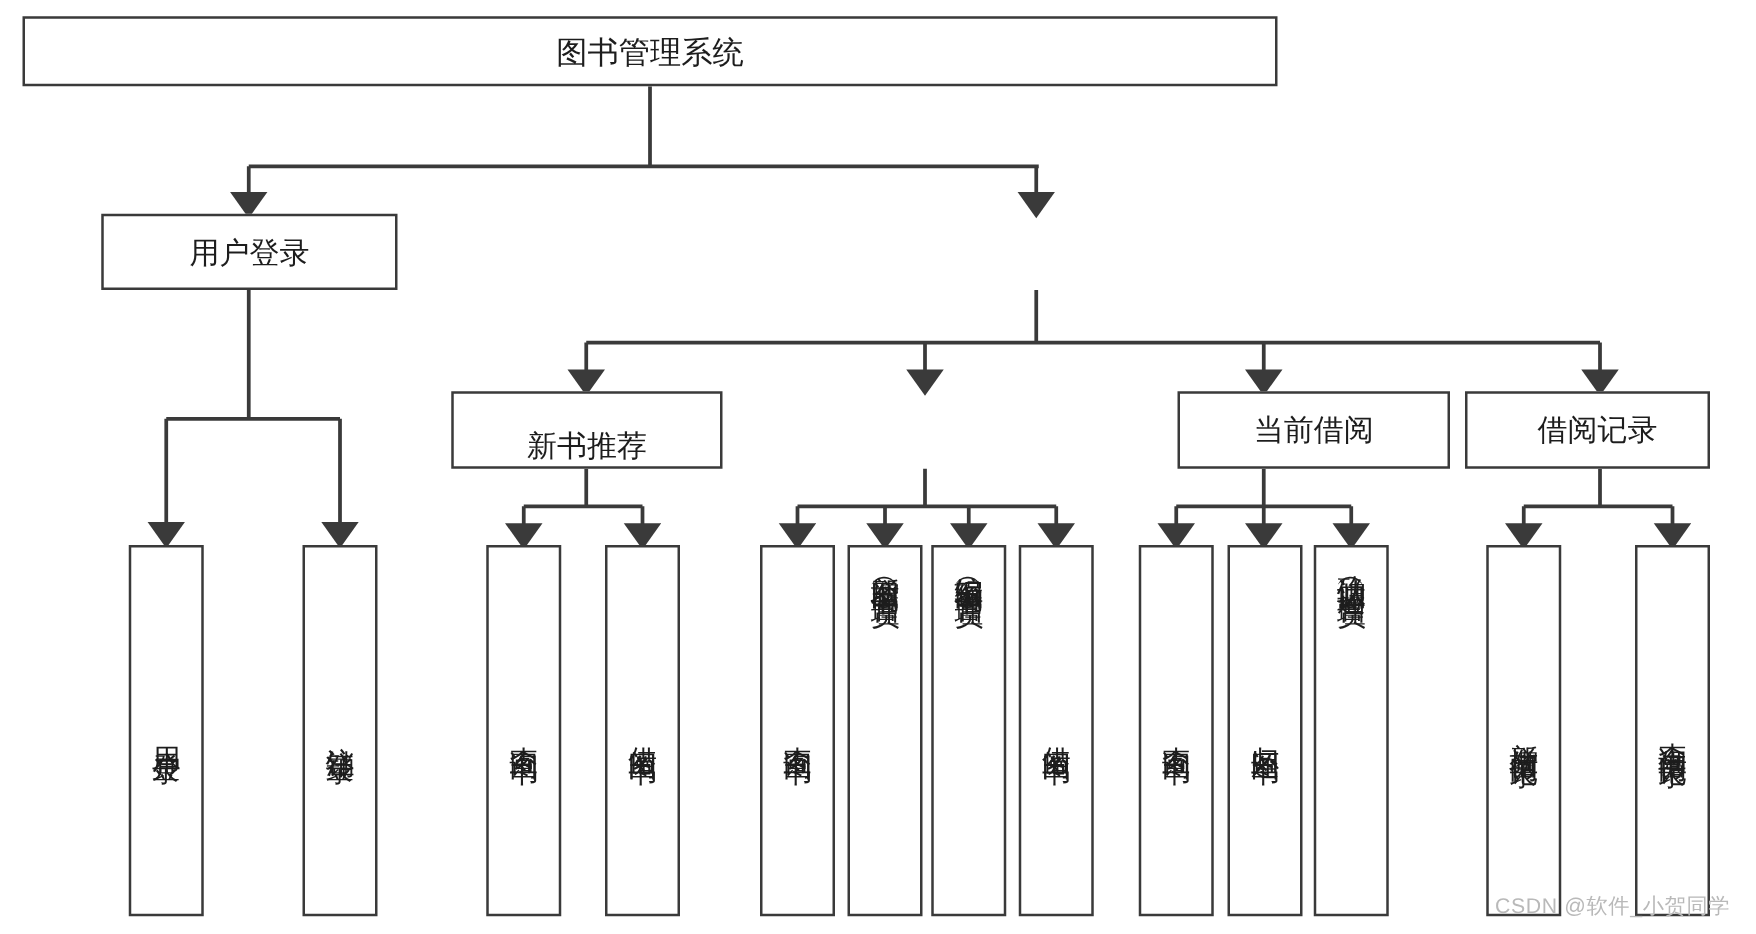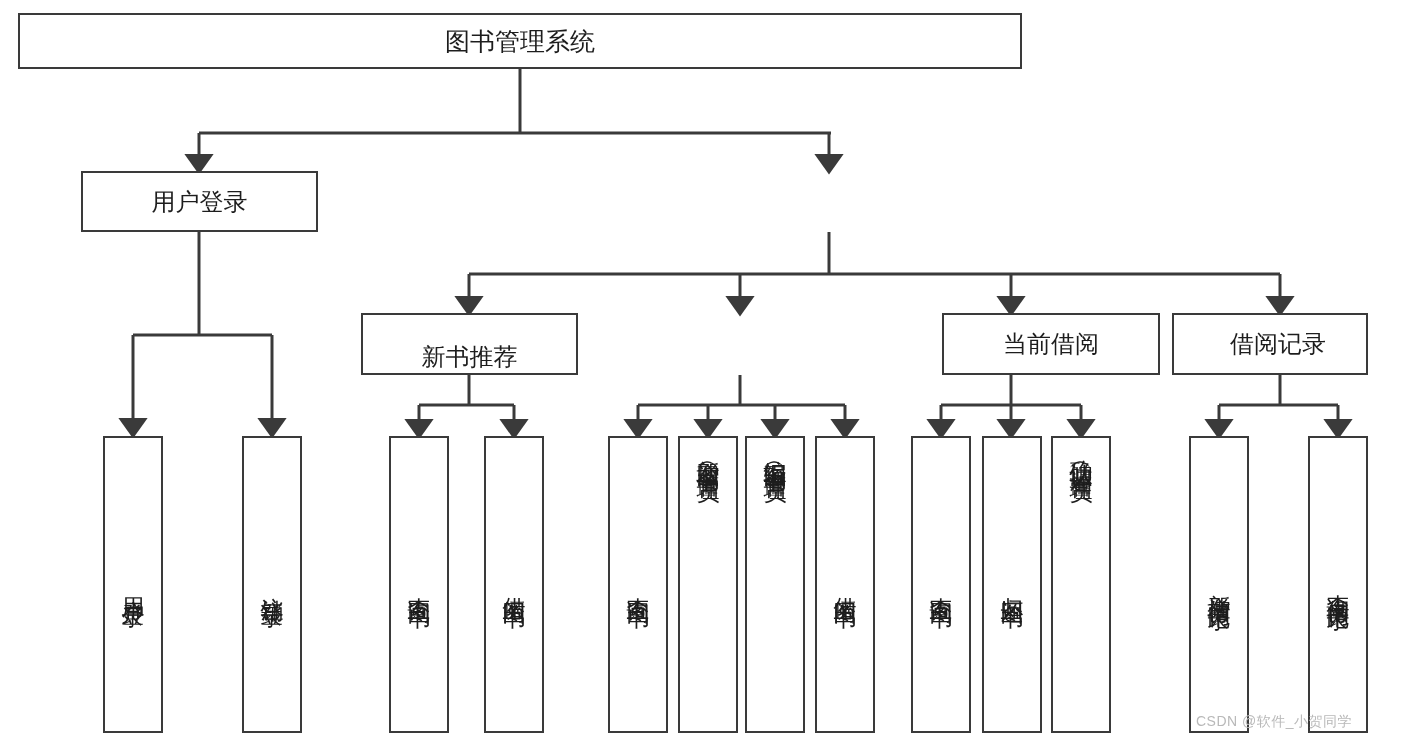--- a/index.html
+++ b/index.html
@@ -61,21 +61,21 @@
   .leaf.p9 {left:982px;}
   .leaf.p10{left:1051px;}
   .leaf.p11{left:1189px;}
   .leaf.p12{left:1308px;}
   
   .leaf.mid{align-items:center;padding-top:0;}
 
   .watermark{
     position:absolute;
     left:1196px; top:713px;
-    font-size:14px;
+    font-size:17px;
     color:#b9b9b9;
     white-space:nowrap;
     letter-spacing:0.5px;
   }
 </style>
 </head>
 <body>
 
 <div id="diagram">
 

